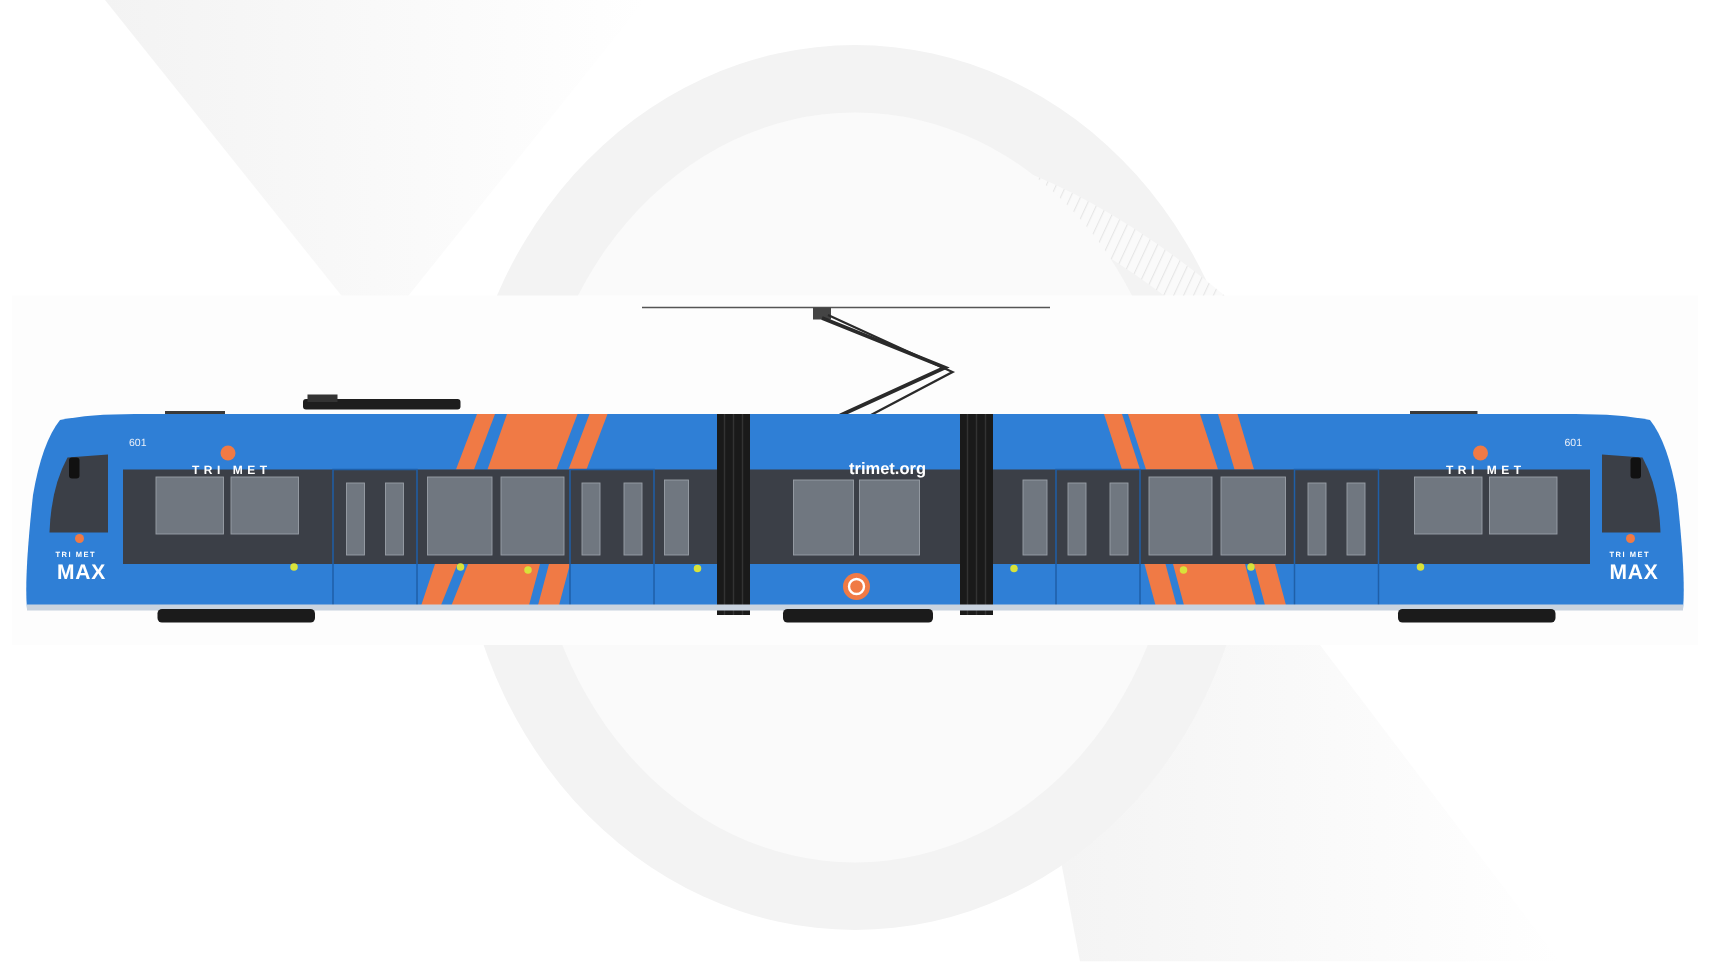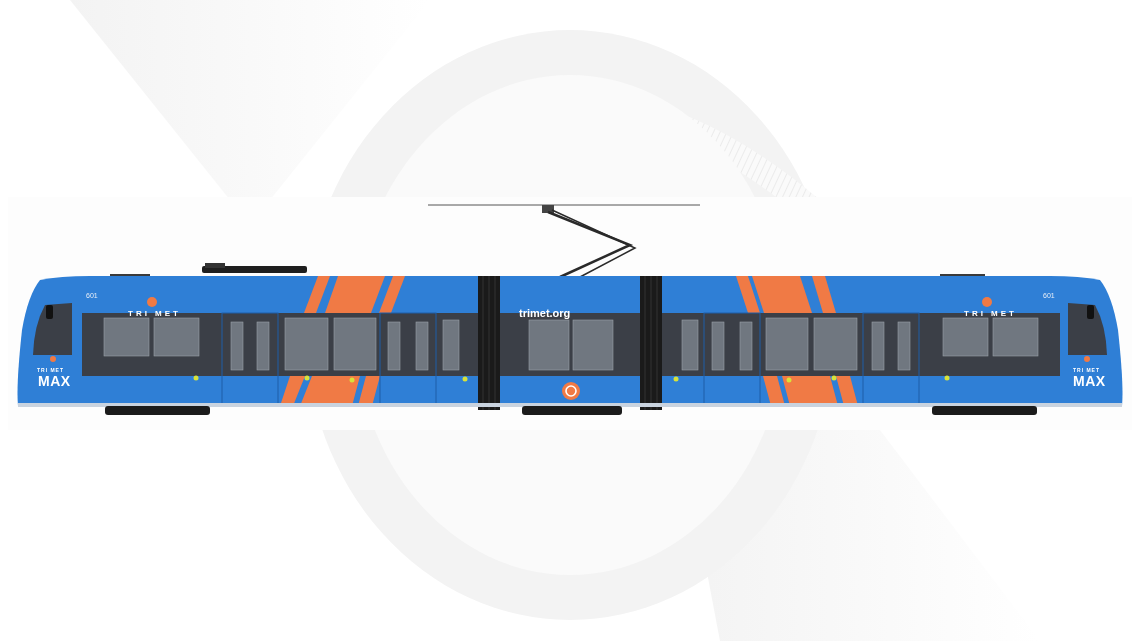--- a/index.html
+++ b/index.html
@@ -163,19 +163,19 @@
     <circle cx="571" cy="391" r="5" fill="none" stroke="#fff" stroke-width="1.6"></circle>
   </g>
 </svg>
 
 <div class="label num" style="left:86px;top:281px;">601</div>
 <div class="label num" style="left:1043px;top:281px;">601</div>
 
 <div class="label brand" style="left:128px;top:298px;">TRI MET</div>
 <div class="label brand" style="left:964px;top:298px;">TRI MET</div>
 
-<div class="label url" style="left:519px;top:296px;">trimet.org</div>
+<div class="label url" style="left:566px;top:296px;">trimet.org</div>
 
 <div class="label" style="left:37px;top:356px;font-size:5px;letter-spacing:1px;">TRI MET</div>
 <div class="label max" style="left:38px;top:362px;">MAX</div>
 
 <div class="label" style="left:1073px;top:356px;font-size:5px;letter-spacing:1px;">TRI MET</div>
 <div class="label max" style="left:1073px;top:362px;">MAX</div>
 
 </body></html>

